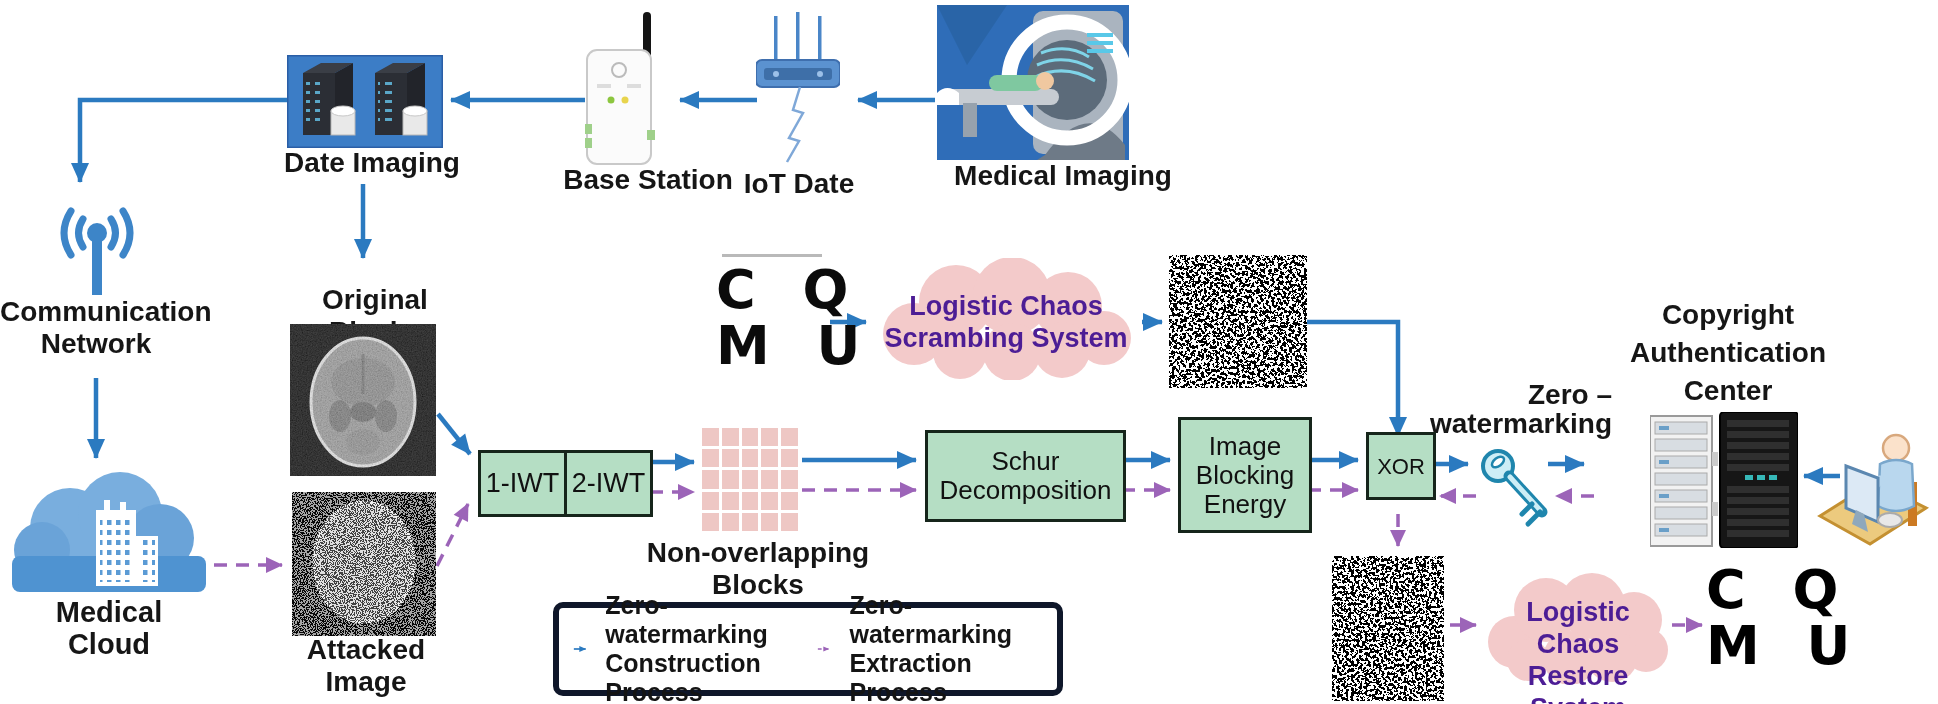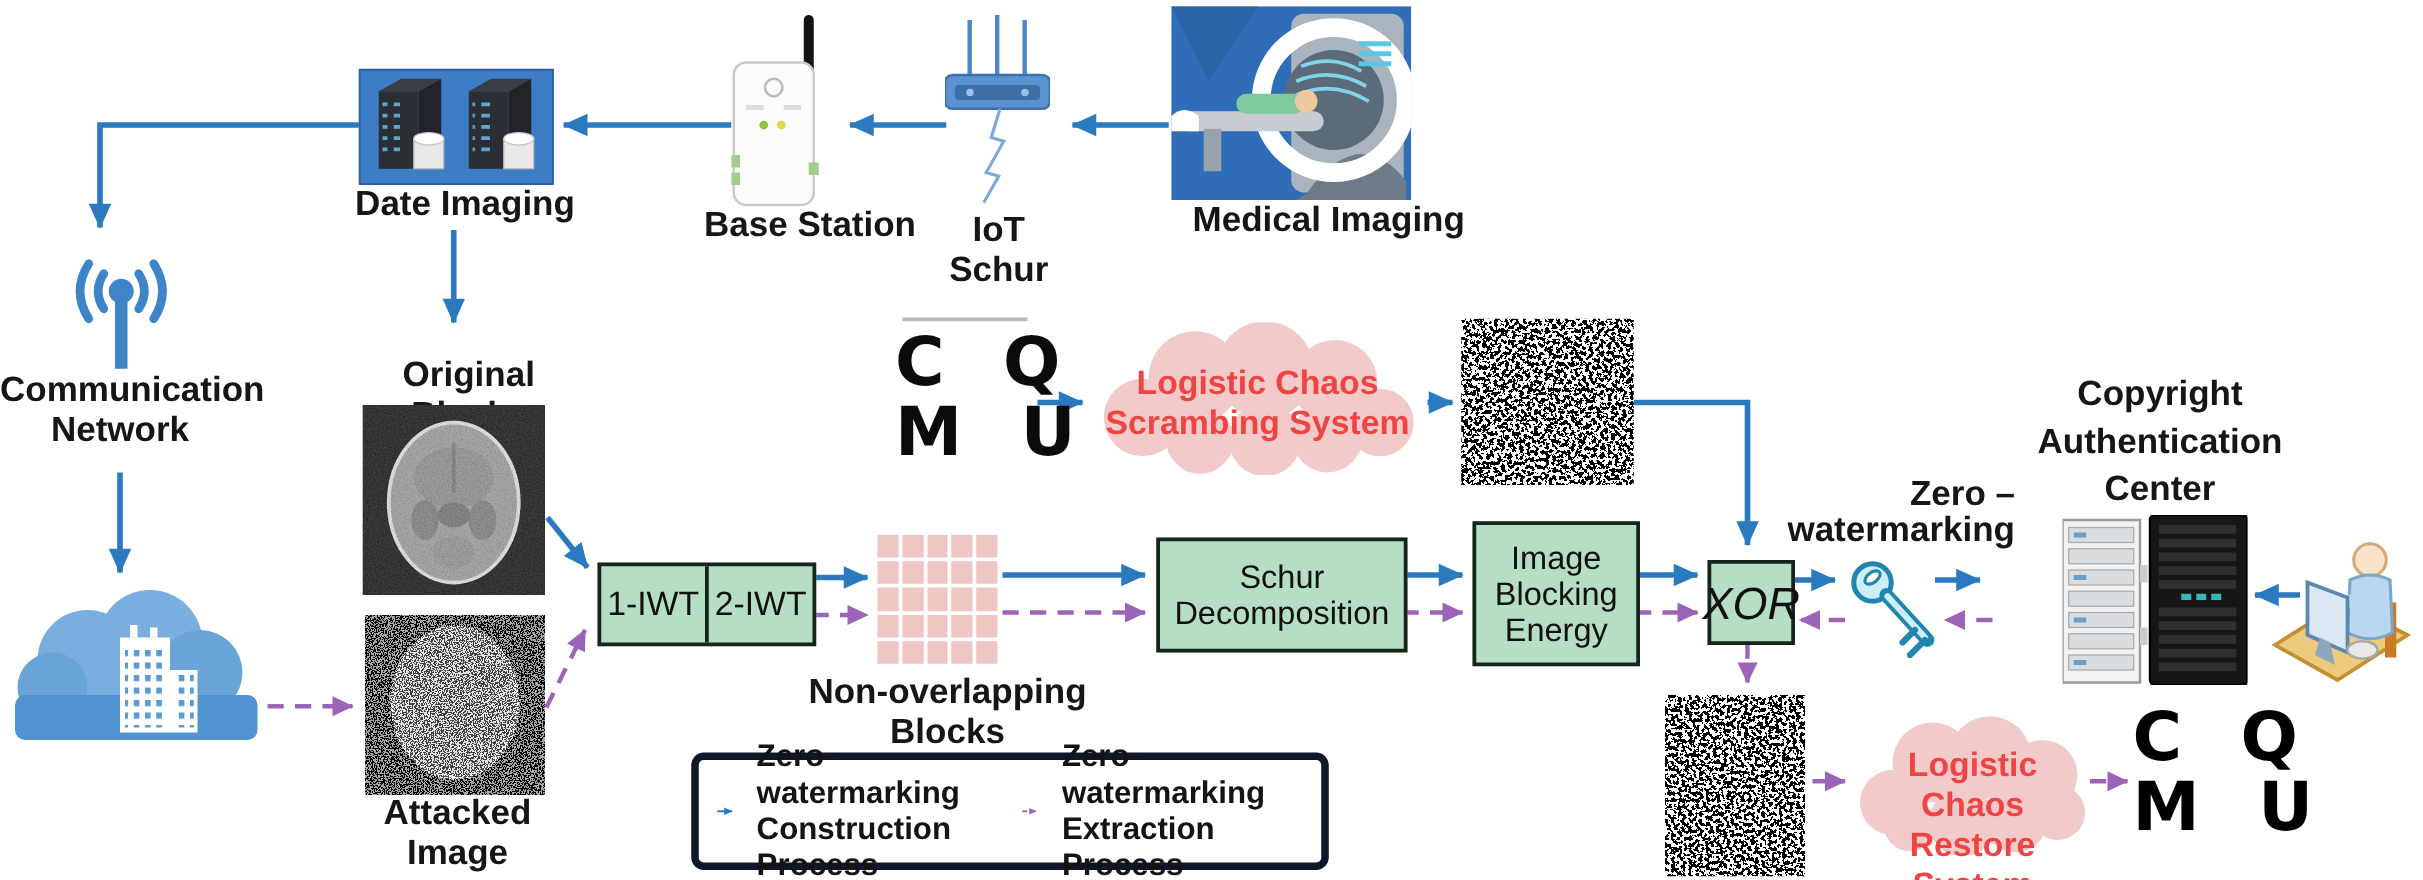--- a/index.html
+++ b/index.html
@@ -12,21 +12,21 @@
   .pbox{position:absolute;z-index:2;background:#b5dec4;border:3px solid #16251b;
         display:flex;align-items:center;justify-content:center;flex-direction:column;
         font-size:26px;line-height:29px;text-align:center;color:#111;}
   .iwt{display:flex;flex-direction:row;padding:0;}
   .iwt .half{flex:1;display:flex;align-items:center;justify-content:center;height:100%;font-size:27px;}
   .iwt .half:first-child{border-right:3px solid #16251b;}
   #blocks-grid{position:absolute;z-index:2;display:grid;grid-template-columns:repeat(5,1fr);
                grid-template-rows:repeat(5,1fr);gap:3px;}
   #blocks-grid .cell{background:#eec7c4;}
   .cloudwrap{position:absolute;z-index:2;}
-  .cloudtxt{position:absolute;left:0;right:0;text-align:center;font-weight:600;font-size:27px;line-height:32px;color:#ef4444;z-index:3;}
+  .cloudtxt{position:absolute;left:0;right:0;text-align:center;font-weight:600;font-size:27px;line-height:32px;color:#4c1d95;z-index:3;}
   .wm{position:absolute;z-index:2;font-family:"DejaVu Sans",sans-serif;font-weight:900;
       font-size:54px;line-height:56px;letter-spacing:14px;color:#0b0b0b;text-align:center;white-space:nowrap;}
   .wm .row{display:block;}
   .wm.noisy{filter:contrast(1.7) blur(0.5px);color:#151515;}
   .wm-topline{position:absolute;height:3px;background:#b9b9b9;z-index:2;}
   #legend{position:absolute;z-index:2;border:6px solid #0f172a;border-radius:10px;background:#fff;
           display:flex;flex-direction:row;justify-content:center;gap:4px;padding:8px 14px;}
   .legrow{display:flex;align-items:center;gap:12px;font-weight:600;font-size:25px;color:#141414;}
 </style>
 </head>
@@ -105,21 +105,21 @@
       <rect x="18" y="4" width="3.5" height="46" fill="#4a86c8"></rect>
       <rect x="40" y="0" width="3.5" height="50" fill="#4a86c8"></rect>
       <rect x="62" y="4" width="3.5" height="46" fill="#4a86c8"></rect>
       <rect x="0" y="48" width="84" height="27" rx="6" fill="#5b92d0" stroke="#3f6fae" stroke-width="2"></rect>
       <rect x="8" y="56" width="68" height="12" rx="3" fill="#3e6fa8"></rect>
       <circle cx="20" cy="62" r="3" fill="#9cc0e8"></circle>
       <circle cx="64" cy="62" r="3" fill="#9cc0e8"></circle>
       <path d="M44,75 L37,98 L47,101 L33,126 L43,129 L31,150" stroke="#7fa8d8" stroke-width="2.5" fill="none"></path>
     </svg>
   </div>
-  <div class="lbl" style="left:737px;top:168px;width:124px;">IoT Schur</div>
+  <div class="lbl" style="left:737px;top:168px;width:124px;">IoT Date</div>
 
   <div class="abs node" style="left:585px;top:12px;">
     <svg width="82" height="156" viewBox="0 0 82 156">
       <rect x="58" y="0" width="8" height="104" rx="4" fill="#141414"></rect>
       <rect x="2" y="38" width="64" height="114" rx="10" fill="#fbfbfb" stroke="#c9c9c9" stroke-width="2"></rect>
       <circle cx="34" cy="58" r="7" fill="none" stroke="#bbb" stroke-width="2"></circle>
       <rect x="12" y="72" width="14" height="4" fill="#ddd"></rect>
       <rect x="42" y="72" width="14" height="4" fill="#ddd"></rect>
       <circle cx="26" cy="88" r="3.5" fill="#8cc63f"></circle>
       <circle cx="40" cy="88" r="3.5" fill="#e8d44d"></circle>
@@ -188,20 +188,21 @@
       <circle cx="34" cy="80" r="28" fill="#6aa3d8"></circle>
       <rect x="4" y="86" width="194" height="36" rx="8" fill="#4f93d1"></rect>
       <rect x="88" y="40" width="40" height="76" fill="#ffffff"></rect>
       <rect x="92" y="46" width="32" height="66" fill="url(#win)"></rect>
       <rect x="128" y="66" width="22" height="50" fill="#ffffff"></rect>
       <rect x="131" y="70" width="16" height="42" fill="url(#win)"></rect>
       <rect x="96" y="30" width="6" height="10" fill="#ffffff"></rect>
       <rect x="112" y="32" width="6" height="8" fill="#ffffff"></rect>
     </svg>
   </div>
+  <div class="lbl" style="left:14px;top:596px;width:190px;font-size:29px;">Medical Cloud</div>
 
   <div class="lbl" style="left:277px;top:284px;width:196px;">Original Blocks</div>
 
   <div class="abs node" style="left:290px;top:324px;">
     <svg width="146" height="152" viewBox="0 0 146 152">
       <defs>
         <filter id="grainA" x="0" y="0" width="100%" height="100%">
           <feTurbulence type="fractalNoise" baseFrequency="0.8" numOctaves="2" seed="4"></feTurbulence>
           <feColorMatrix type="matrix" values="1 0 0 0 0  1 0 0 0 0  1 0 0 0 0  0 0 0 0 1"></feColorMatrix>
         </filter>
@@ -276,21 +277,21 @@
     <span>Schur</span>
     <span>Decomposition</span>
   </div>
 
   <div class="pbox" style="left:1178px;top:417px;width:128px;height:110px;">
     <span>Image</span>
     <span>Blocking</span>
     <span>Energy</span>
   </div>
 
-  <div class="pbox" style="left:1366px;top:448px;width:64px;height:62px;font-size:36px;font-style:italic;">XOR</div>
+  <div class="pbox" style="left:1366px;top:432px;width:64px;height:62px;font-size:22px;">XOR</div>
 
   <div class="wm-topline" style="left:722px;top:254px;width:100px;"></div>
   <div class="wm" style="left:716px;top:262px;width:116px;">
     <span class="row">C Q</span>
     <span class="row">M U</span>
   </div>
 
   <div class="cloudwrap" style="left:872px;top:258px;">
     <svg width="268" height="122" viewBox="0 0 268 122">
       <g fill="#f3caca">

